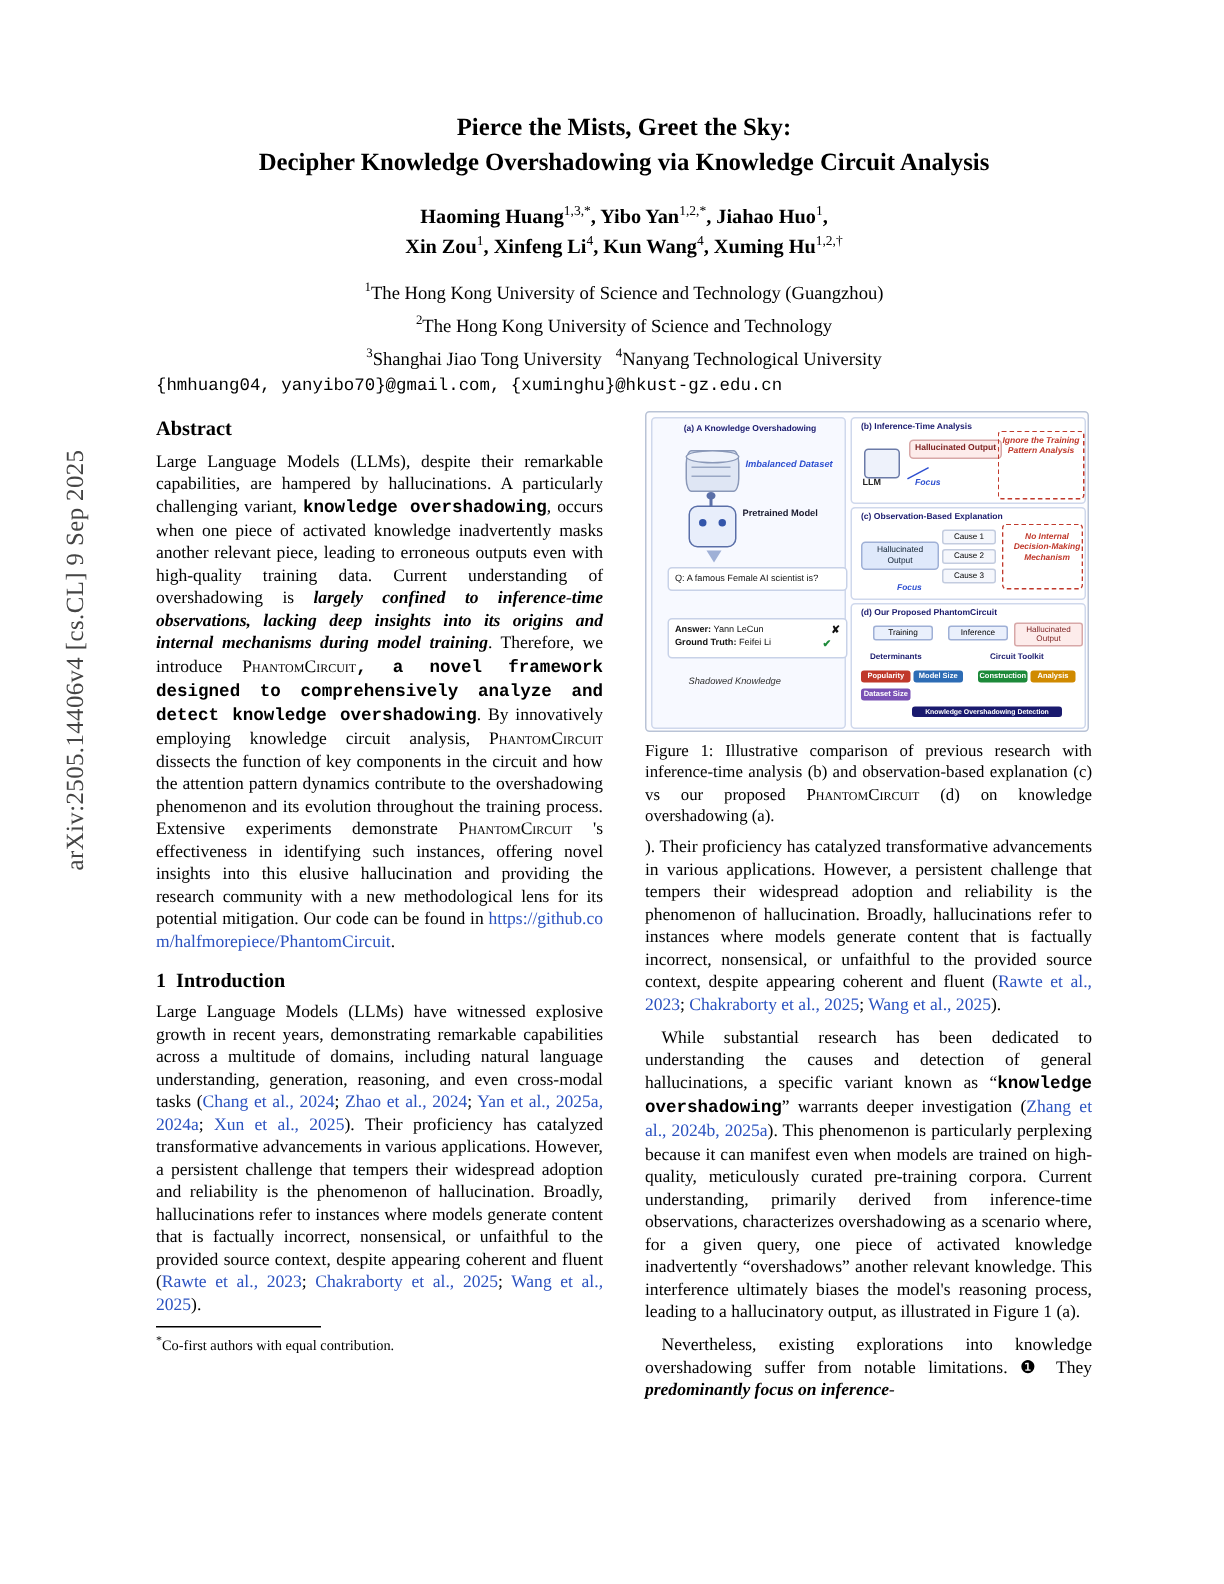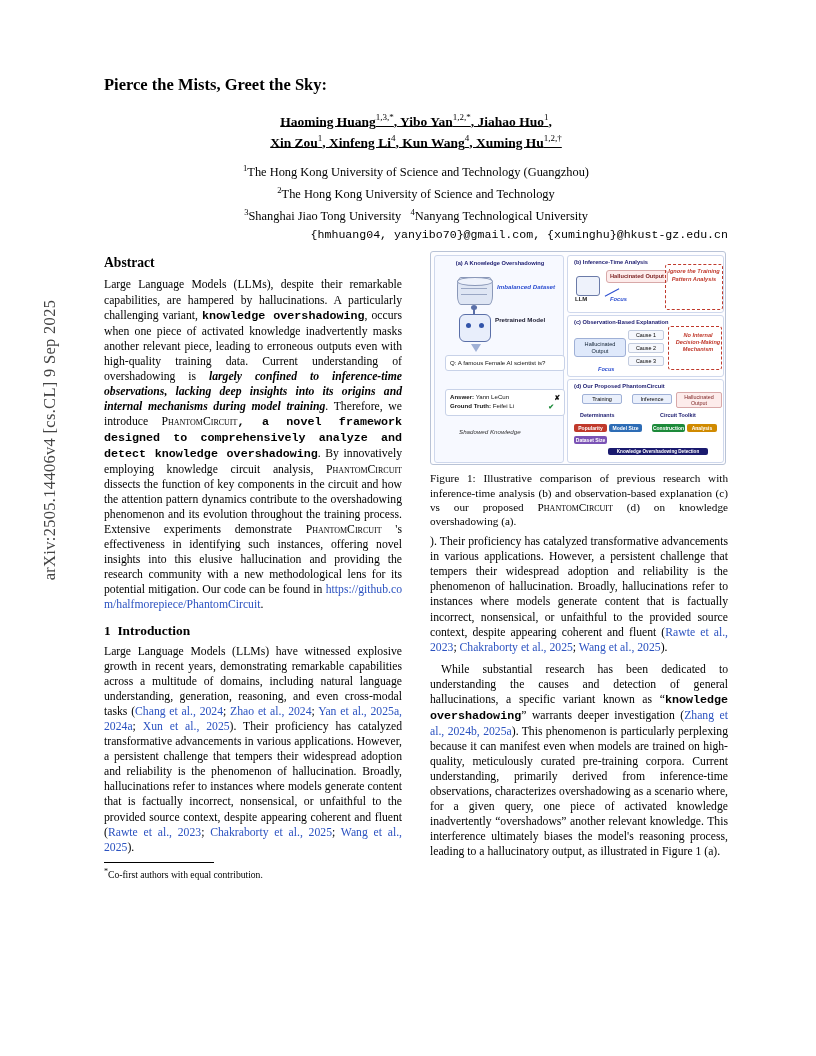--- a/index.html
+++ b/index.html
@@ -26,43 +26,43 @@
     letter-spacing:0.3px;
     text-align:center;
     white-space:nowrap;
   }
 
   .content{position:absolute;left:104px;top:74px;width:624px;}
 
   h1.title{
     font-size:16.5px;
     font-weight:bold;
+    text-align:center;
     line-height:1.38;
     margin:0 0 14px 0;
     font-family:"Liberation Serif", serif;
   }
   .authors{
     text-align:center;
     font-size:13.5px;
     line-height:1.5;
     margin-bottom:10px;
     font-family:"Liberation Serif", serif;
     font-weight:bold;
-    text-decoration:underline;
   }
   .authors sup{font-weight:normal;font-size:9px;}
   .affil{
     text-align:center;
     font-size:12.4px;
     line-height:1.42;
     margin-bottom:2px;
   }
   .affil sup{font-size:8.6px;}
   .emails{
-    text-align:right;
+    text-align:left;
     font-family:"Liberation Mono", monospace;
     font-size:11.6px;
     margin-top:3px;
     margin-bottom:10px;
   }
 
   .cols{position:relative;width:624px;}
   .col{width:298px;}
   .col-left{position:absolute;left:0;top:0;}
   .col-right{position:absolute;left:326px;top:0;}
@@ -182,20 +182,21 @@
 <body>
 
 <div class="page">
 
   <div class="arxiv-stamp">arXiv:2505.14406v4  [cs.CL]  9 Sep 2025</div>
 
   <div class="content">
 
     <h1 class="title">
       <span>Pierce the Mists, Greet the Sky:</span><br>
+      <span>Decipher Knowledge Overshadowing via Knowledge Circuit Analysis</span>
     </h1>
 
     <div class="authors">
       <div>
         <span>Haoming Huang</span><sup>1,3,*</sup><span>, Yibo Yan</span><sup>1,2,*</sup><span>, Jiahao Huo</span><sup>1</sup><span>,</span>
       </div>
       <div>
         <span>Xin Zou</span><sup>1</sup><span>, Xinfeng Li</span><sup>4</sup><span>, Kun Wang</span><sup>4</sup><span>, Xuming Hu</span><sup>1,2,†</sup>
       </div>
     </div>
@@ -305,18 +306,21 @@
         </div>
 
         <p class="body">
           <span>). Their proficiency has catalyzed transformative advancements in various applications. However, a persistent challenge that tempers their widespread adoption and reliability is the phenomenon of hallucination. Broadly, hallucinations refer to instances where models generate content that is factually incorrect, nonsensical, or unfaithful to the provided source context, despite appearing coherent and fluent (</span><a class="cite" href="#">Rawte et al., 2023</a>; <a class="cite" href="#">Chakraborty et al., 2025</a>; <a class="cite" href="#">Wang et al., 2025</a><span>).</span>
         </p>
 
         <p class="body ind">
           <span>While substantial research has been dedicated to understanding the causes and detection of general hallucinations, a specific variant known as “</span><span class="bold">knowledge overshadowing</span><span>” warrants deeper investigation (</span><a class="cite" href="#">Zhang et al., 2024b, 2025a</a><span>). This phenomenon is particularly perplexing because it can manifest even when models are trained on high-quality, meticulously curated pre-training corpora. Current understanding, primarily derived from inference-time observations, characterizes overshadowing as a scenario where, for a given query, one piece of activated knowledge inadvertently “overshadows” another relevant knowledge. This interference ultimately biases the model's reasoning process, leading to a hallucinatory output, as illustrated in Figure 1 (a).</span>
         </p>
 
+        <p class="body ind">
+          <span>Nevertheless, existing explorations into knowledge overshadowing suffer from notable limitations. </span><span>❶</span><span> They </span><span class="it">predominantly focus on inference-</span>
+        </p>
 
       </div>
 
     </div>
   </div>
 </div>
 
 </body></html>

